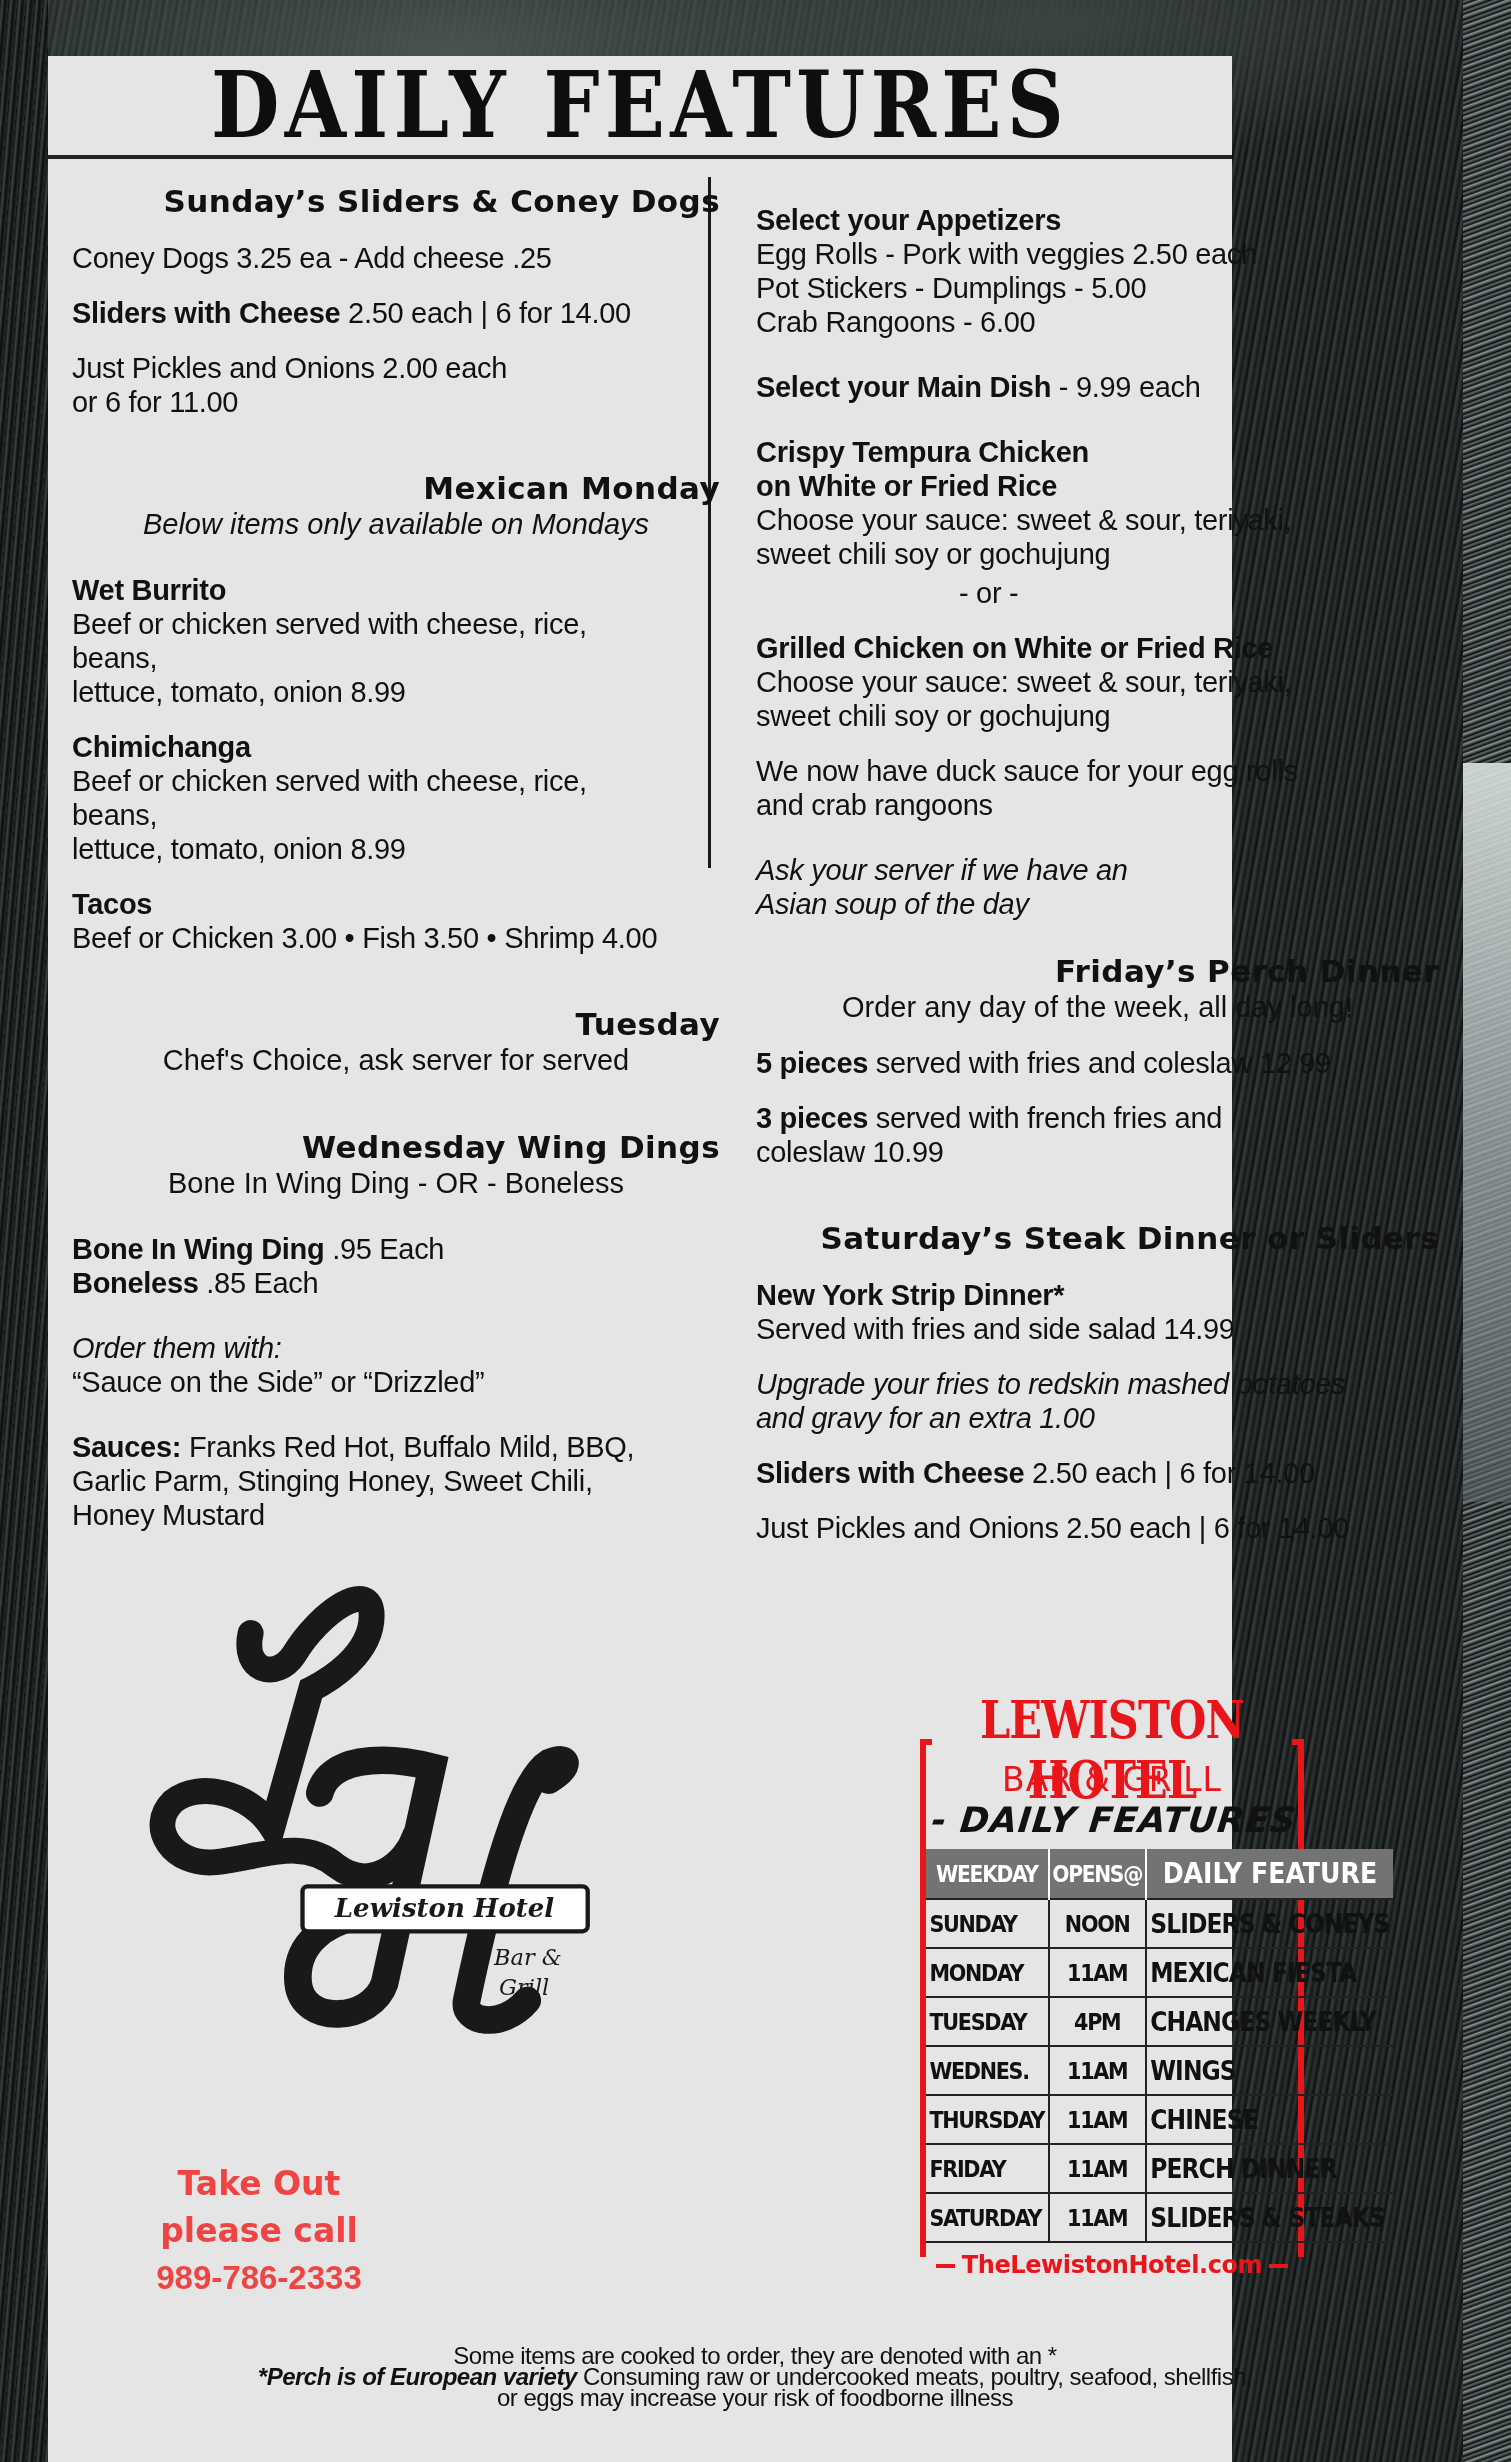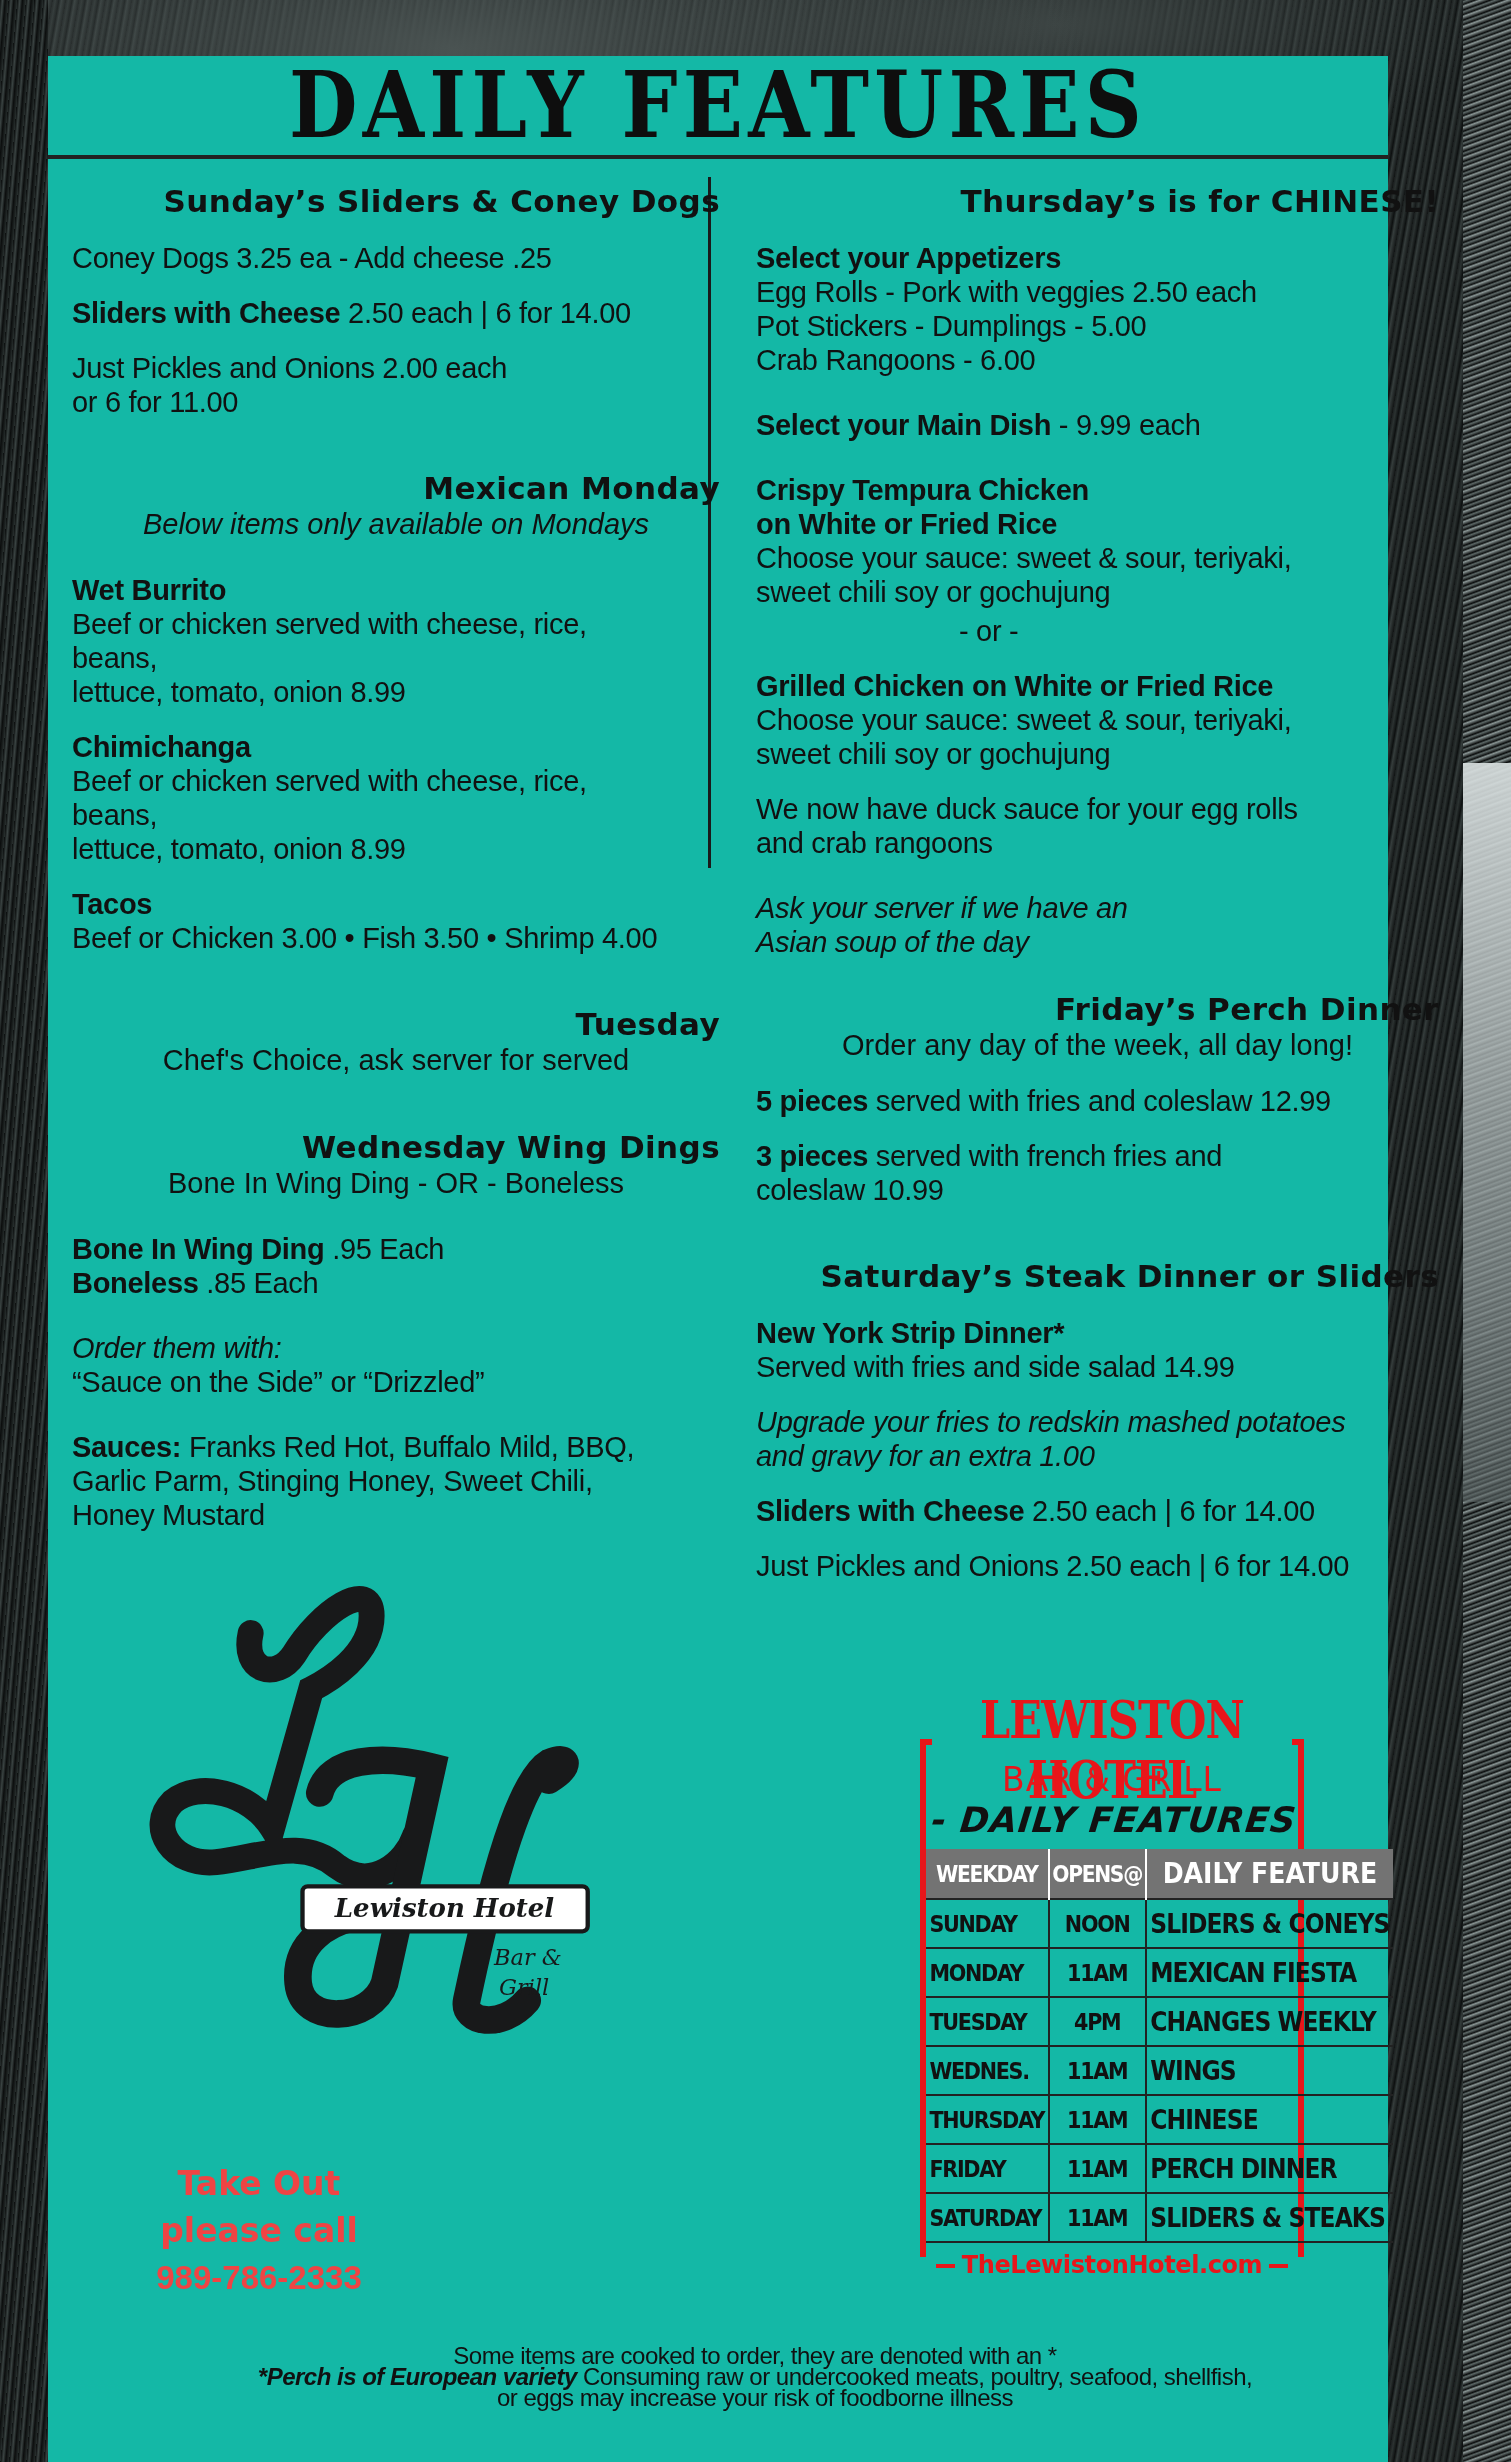--- a/index.html
+++ b/index.html
@@ -20,22 +20,22 @@
       background:
         linear-gradient(180deg, rgba(0,0,0,0) 0%, rgba(0,0,0,0) 31%, rgba(215,222,222,0.92) 31%, rgba(140,150,150,0.75) 50%, rgba(90,100,100,0.6) 61%, rgba(0,0,0,0) 61%, rgba(0,0,0,0) 100%),
         repeating-linear-gradient(160deg, #0b0e0e 0px, #5d6867 1.7px, #101313 4.3px, #8a9695 6px, #0a0c0c 9.5px);
     }
     .side-strip-left {
       position: absolute; top: 0; left: 0; width: 48px; height: 2462px;
       background: repeating-linear-gradient(95deg, #0d1010 0px, #3a4342 2.6px, #0b0d0d 5.2px, #262d2c 8.6px);
     }
 
     .panel {
-      position: absolute; left: 48px; top: 56px; width: 1340px; height: 2406px;
-      background: #14b8a6;
+      position: absolute; left: 48px; top: 56px; width: 1184px; height: 2406px;
+      background: #e5e5e5;
     }
     .panel-title {
       position: absolute; left: 0; top: 0; width: 100%; height: 99px;
       display: flex; align-items: center; justify-content: center;
       font-family: "DejaVu Serif", serif;
       font-weight: bold;
       font-size: 79px;
       letter-spacing: 5.2px;
       transform: scaleY(1.15);
       color: #0e0e0e;
@@ -215,21 +215,20 @@
       <p class="txt">
         <span class="b">Sauces:</span><span>  Franks Red Hot, Buffalo Mild, BBQ,</span><br>
         <span>Garlic Parm, Stinging Honey, Sweet Chili,</span><br>
         <span>Honey Mustard</span>
       </p>
     </div>
   </section>
 
   <section class="col col-right">
     <div>
-      <h2 class="sec-head">Thursday’s is for CHINESE!</h2>
       <div class="sp-s"></div>
       <p class="txt b">Select your Appetizers</p>
       <p class="txt">Egg Rolls - Pork with veggies  2.50 each</p>
       <p class="txt">Pot Stickers - Dumplings - 5.00</p>
       <p class="txt">Crab Rangoons - 6.00</p>
       <div class="sp-m"></div>
       <p class="txt">
         <span class="b">Select your Main Dish</span><span> - 9.99 each</span>
       </p>
       <div class="sp-m"></div>

